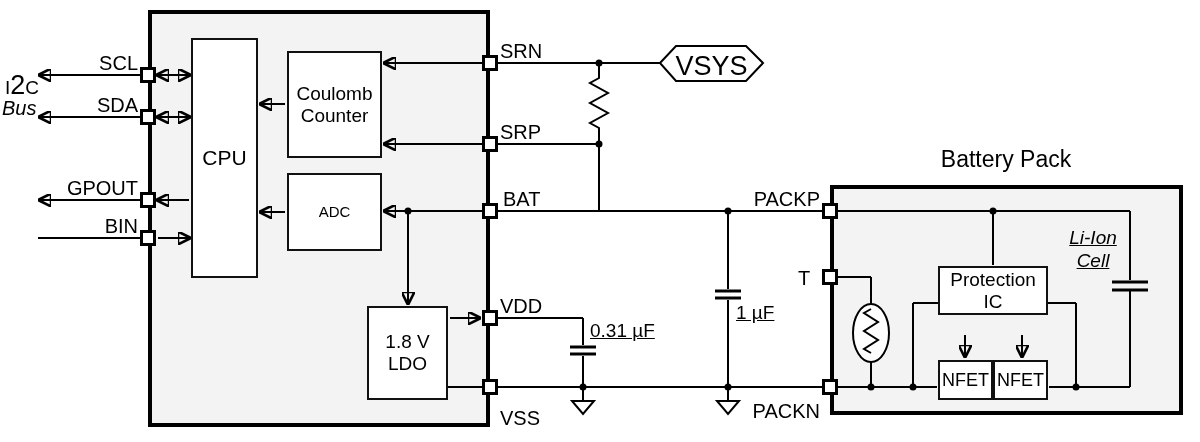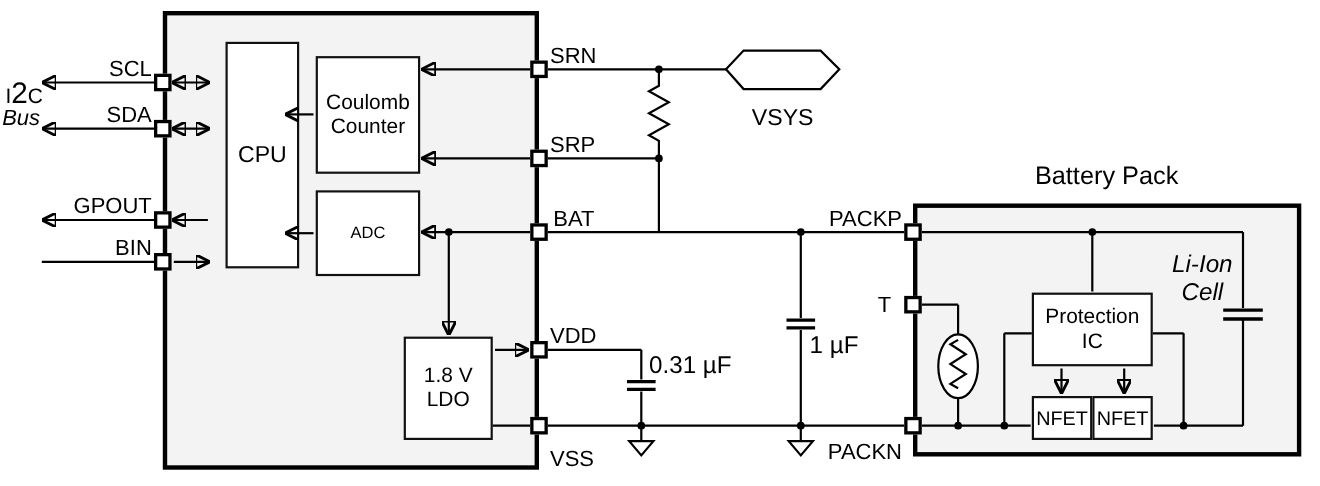--- a/index.html
+++ b/index.html
@@ -19,43 +19,43 @@
   #wires .dot{fill:#000;stroke:none;}
   #wires .plate{stroke-width:3;}
   .pin{
     position:absolute;width:16px;height:16px;background:#ffffff;border:3px solid #000;
     box-sizing:border-box;z-index:6;
   }
   .lbl{position:absolute;font-size:20px;line-height:1;z-index:7;white-space:nowrap;}
   .lbl.right{text-align:right;}
   .lbl.center{text-align:center;}
   .title{font-size:23px;}
-  .small{font-size:22px;}
+  .small{font-size:19px;text-decoration:underline;}
   .italic{font-style:italic;white-space:pre-line;line-height:1.2;}
   .i2c-i,.i2c-c{font-size:19px;}
   .i2c-2{font-size:27px;}
   .f-cpu{font-size:21px;}
   .f-adc{font-size:15px;}
   .f-nfet{font-size:18px;}
 </style>
 </head>
 <body>
 
 <div id="stage">
 
   <div class="region" style="left:148px;top:10px;width:342px;height:417px;"></div>
   <div class="region" style="left:830px;top:185px;width:353px;height:230px;"></div>
 
-  <div class="block f-cpu" style="left:205px;top:38px;width:67px;height:206px;"><span>CPU</span></div>
+  <div class="block f-cpu" style="left:191px;top:38px;width:67px;height:240px;"><span>CPU</span></div>
   <div class="block" style="left:287px;top:51px;width:95px;height:107px;"><span>Coulomb
 Counter</span></div>
   <div class="block f-adc" style="left:287px;top:173px;width:95px;height:78px;"><span>ADC</span></div>
   <div class="block" style="left:367px;top:306px;width:81px;height:94px;"><span>1.8 V
 LDO</span></div>
-  <div class="block" style="left:938px;top:266px;width:110px;height:67px;"><span>Protection
+  <div class="block" style="left:938px;top:266px;width:110px;height:49px;"><span>Protection
 IC</span></div>
   <div class="block f-nfet" style="left:938px;top:360px;width:55px;height:40px;"><span>NFET</span></div>
   <div class="block f-nfet" style="left:993px;top:360px;width:55px;height:40px;"><span>NFET</span></div>
 
   <svg id="wires" width="1200" height="442">
     <defs>
       <marker id="ah" viewBox="0 0 10 10" refX="8.5" refY="5" markerWidth="6.5" markerHeight="6.5" orient="auto-start-reverse" markerUnits="strokeWidth">
         <path d="M0,0 L10,5 L0,10 Z" fill="#000" stroke="none"></path>
       </marker>
     </defs>
@@ -179,21 +179,21 @@
   <div class="lbl right" style="left:38px;top:95px;width:100px;">SDA</div>
   <div class="lbl right" style="left:38px;top:178px;width:100px;">GPOUT</div>
   <div class="lbl right" style="left:38px;top:216px;width:100px;">BIN</div>
 
   <div class="lbl" style="left:500px;top:41px;">SRN</div>
   <div class="lbl" style="left:500px;top:122px;">SRP</div>
   <div class="lbl" style="left:503px;top:189px;">BAT</div>
   <div class="lbl" style="left:500px;top:296px;">VDD</div>
   <div class="lbl" style="left:500px;top:365px;margin-top:43px;">VSS</div>
 
-  <div class="lbl center" style="left:661px;top:53px;width:101px;font-size:21px;margin-top:44px;">VSYS</div>
+  <div class="lbl center" style="left:661px;top:53px;width:101px;font-size:27px;">VSYS</div>
 
   <div class="lbl small" style="left:590px;top:321px;">0.31 µF</div>
   <div class="lbl small" style="left:736px;top:303px;">1 µF</div>
 
   <div class="lbl right" style="left:722px;top:189px;width:98px;">PACKP</div>
   <div class="lbl" style="left:798px;top:268px;">T</div>
   <div class="lbl right" style="left:722px;top:365px;width:98px;margin-top:36px;">PACKN</div>
 
   <div class="lbl center title" style="left:886px;top:148px;width:240px;">Battery Pack</div>
   <div class="lbl center small italic" style="left:1050px;top:227px;width:86px;">Li-Ion

